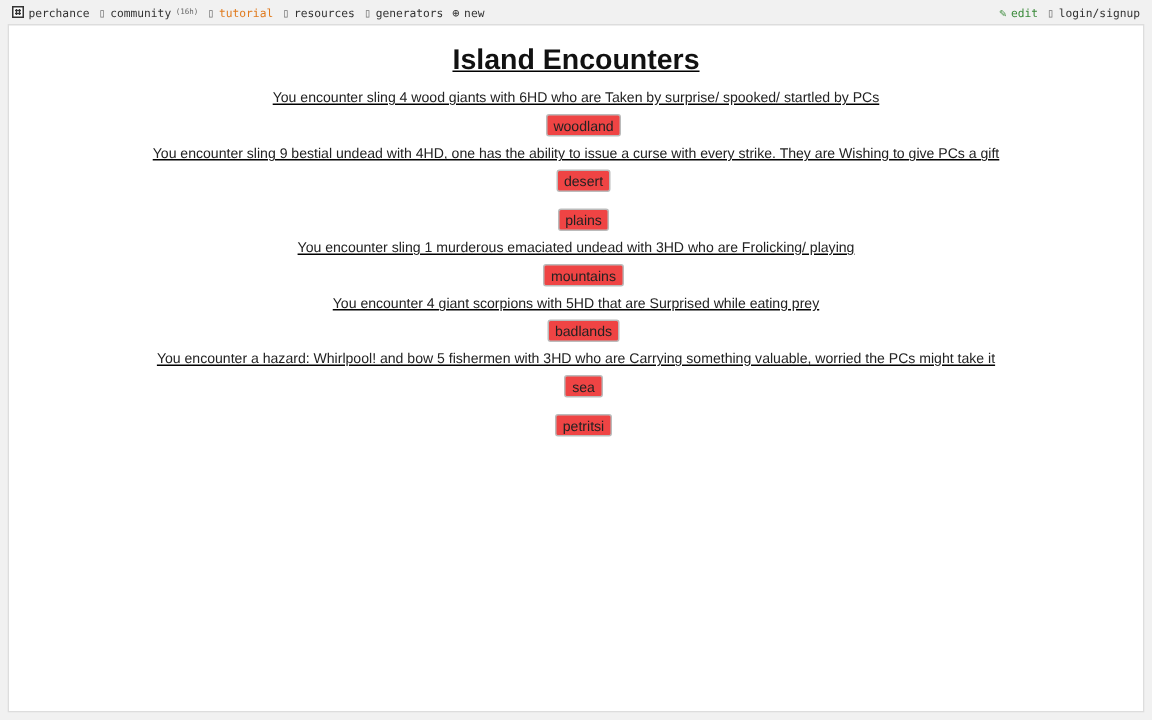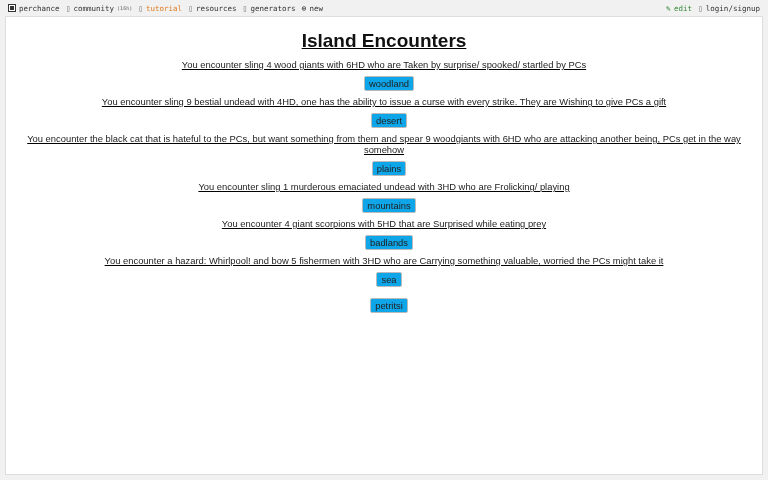--- a/index.html
+++ b/index.html
@@ -87,21 +87,21 @@
       line-height: 11px;
       margin: 0 10px;
       padding: 0 4px;
     }
     .enc-btn {
       display: inline-block;
       margin: 6px 0 5px 10px;
       font-family: "Liberation Sans", sans-serif;
       font-size: 9.4px;
       color: #222;
-      background: #0ea5e9;
+      background: #ef4444;
       border: 1px solid #bbb;
       border-radius: 2px;
       padding: 1px 4px;
       line-height: 11px;
       cursor: pointer;
     }
   </style>
 </head>
 <body>
 
@@ -150,21 +150,20 @@
   <div class="encounters">
     <div class="enc-block">
       <div class="enc-text">You encounter sling 4 wood giants with 6HD who are Taken by surprise/ spooked/ startled by PCs</div>
       <button class="enc-btn">woodland</button>
     </div>
     <div class="enc-block">
       <div class="enc-text">You encounter sling 9 bestial undead with 4HD, one has the ability to issue a curse with every strike. They are Wishing to give PCs a gift</div>
       <button class="enc-btn">desert</button>
     </div>
     <div class="enc-block">
-      <div class="enc-text">You encounter the black cat that is hateful to the PCs, but want something from them and spear 9 woodgiants with 6HD who are attacking another being, PCs get in the way somehow</div>
       <button class="enc-btn">plains</button>
     </div>
     <div class="enc-block">
       <div class="enc-text">You encounter sling 1 murderous emaciated undead with 3HD who are Frolicking/ playing</div>
       <button class="enc-btn">mountains</button>
     </div>
     <div class="enc-block">
       <div class="enc-text">You encounter 4 giant scorpions with 5HD that are Surprised while eating prey</div>
       <button class="enc-btn">badlands</button>
     </div>

